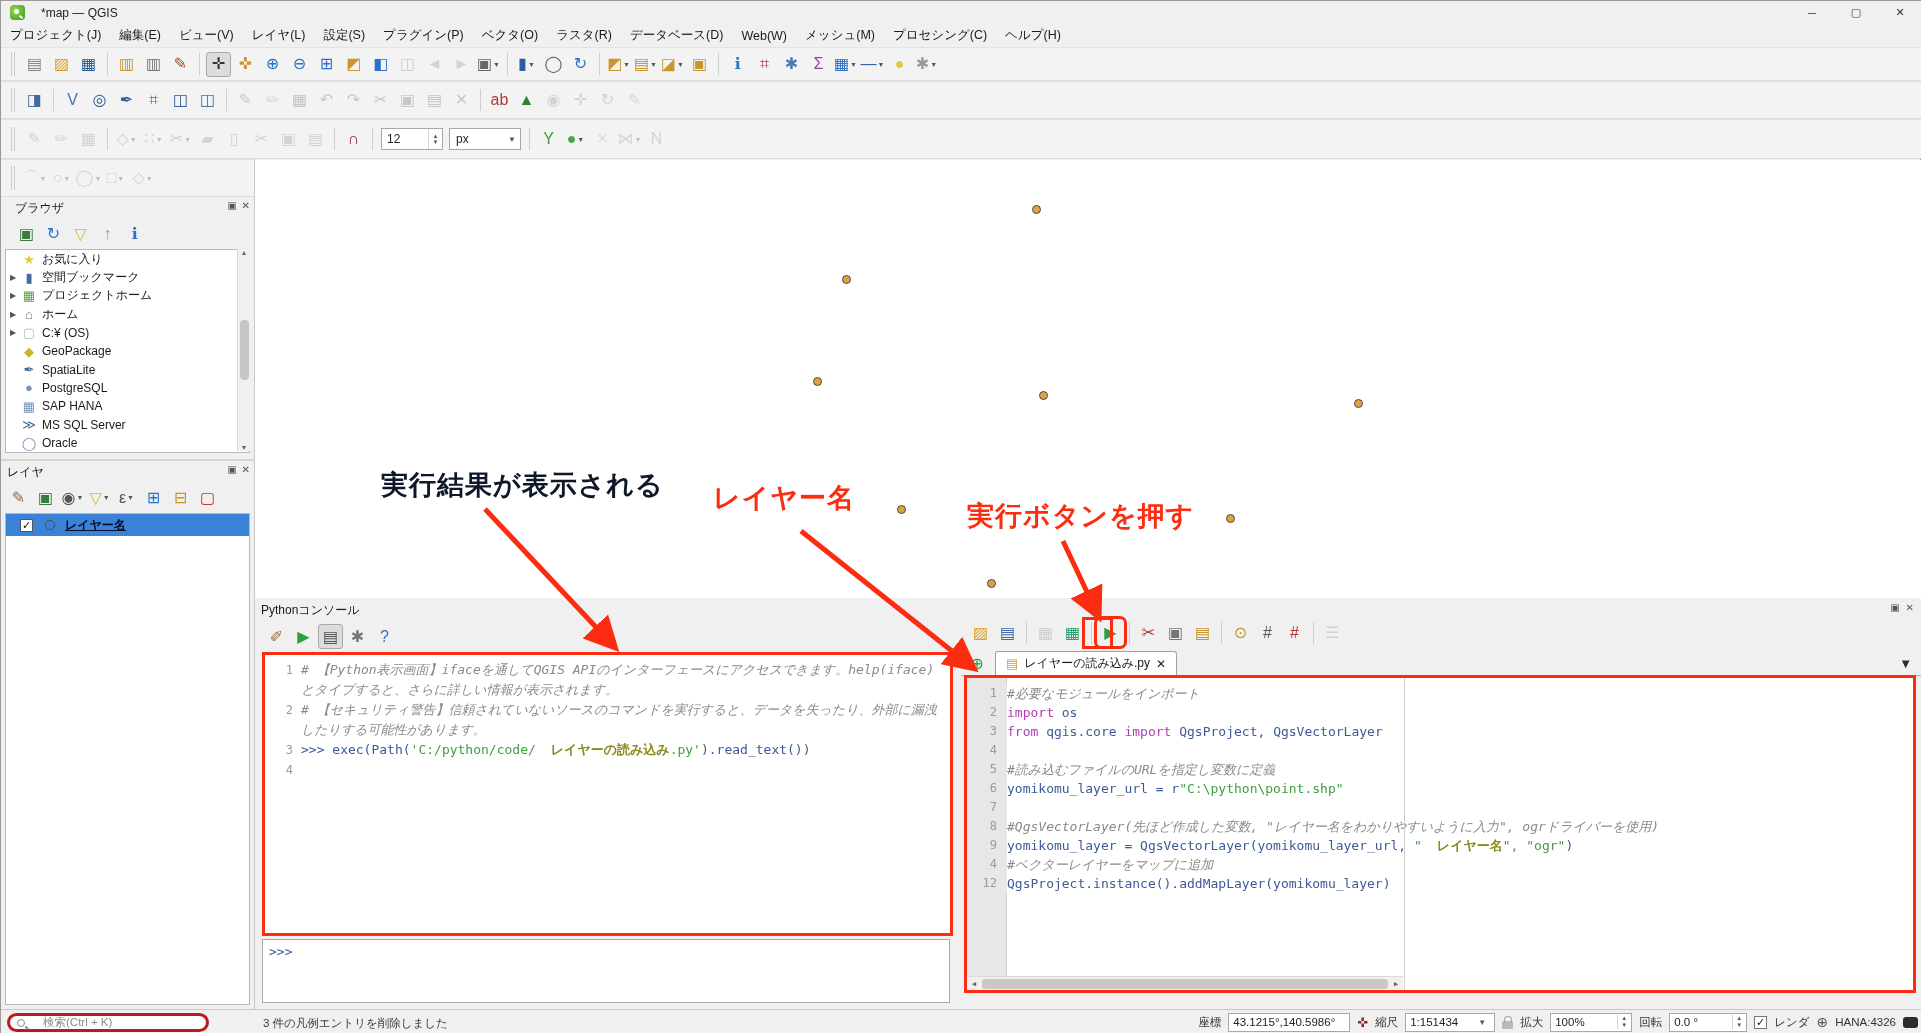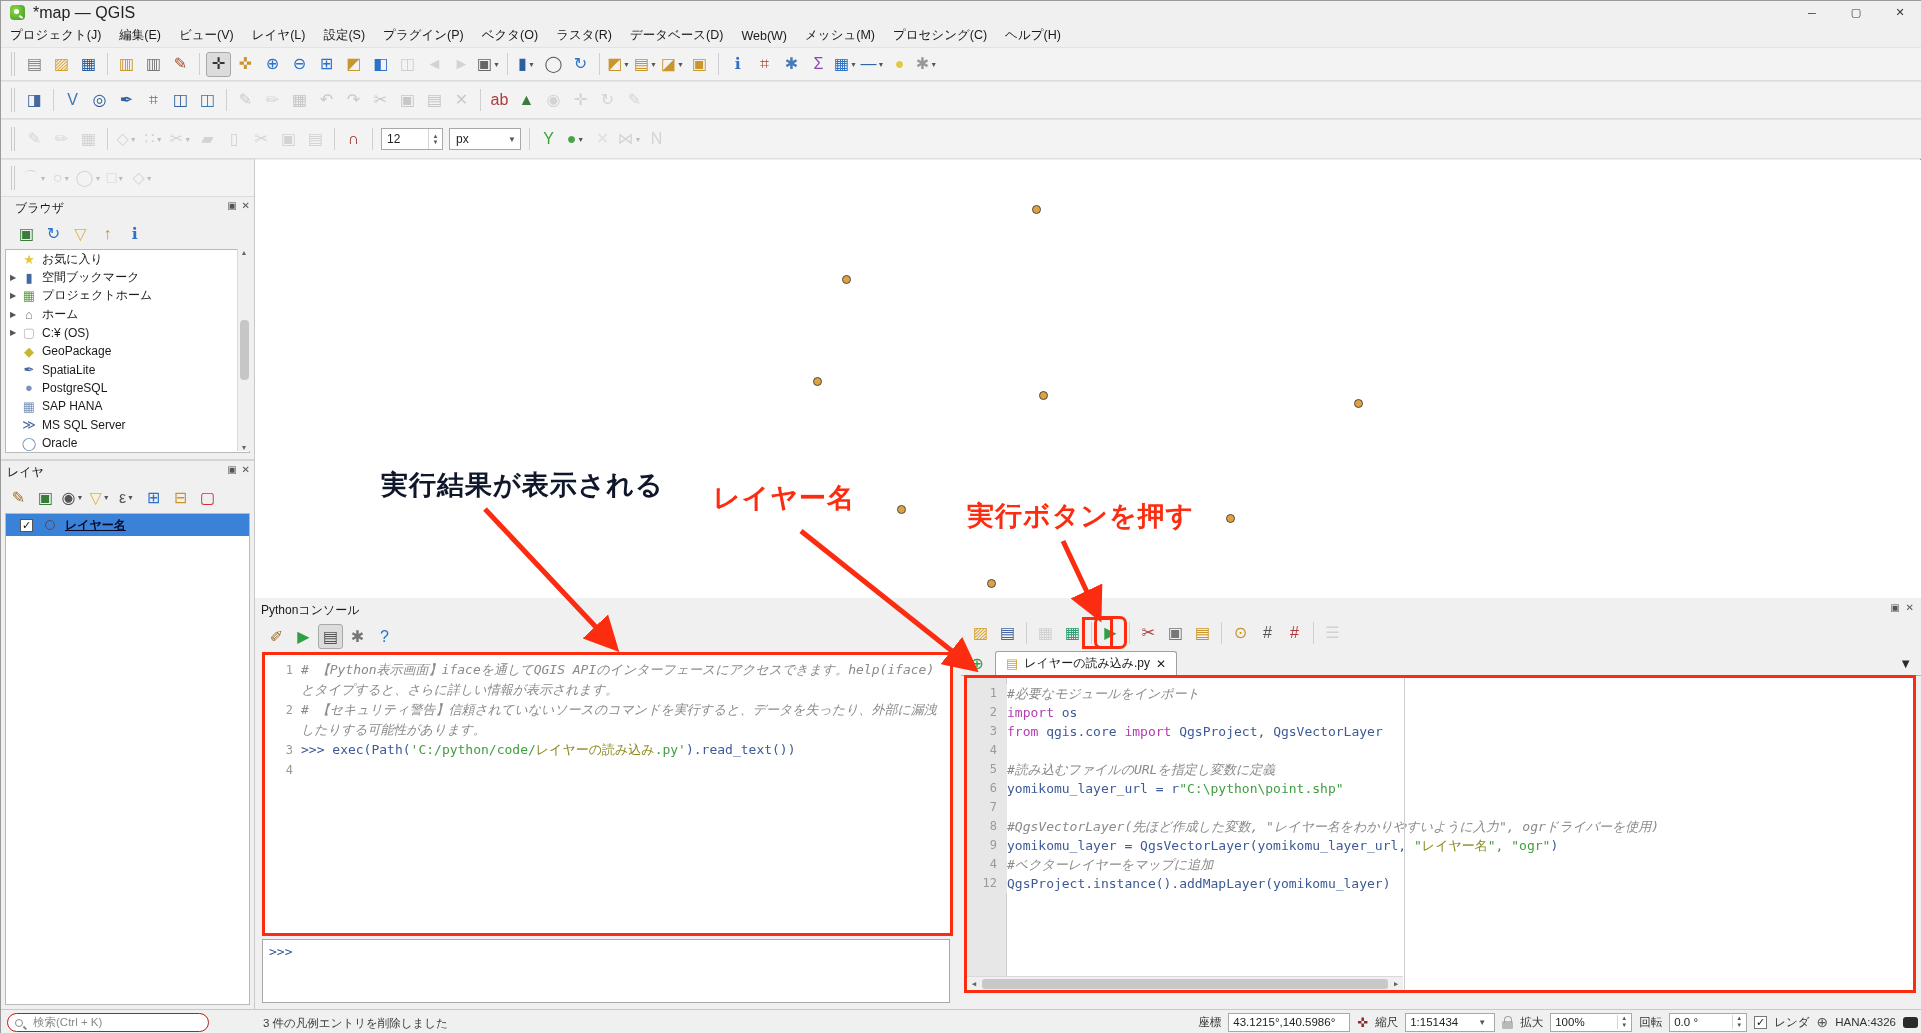--- a/index.html
+++ b/index.html
@@ -11,21 +11,21 @@
   
   #titlebar { position:absolute; left:0; top:0; width:1921px; height:23px;
     background:#f0f0f0; display:flex; align-items:center; }
   #qlogo { width:15px; height:15px; margin-left:9px; border-radius:4px;
     background:radial-gradient(circle at 35% 35%, #8edb43, #3f9427);
     position:relative; }
   #qlogo:after { content:""; position:absolute; left:4px; top:4px; width:5px; height:5px;
     background:#fff; border-radius:50%; }
   #qlogo:before { content:""; position:absolute; right:2px; bottom:2px; width:4px; height:2px;
     background:#fff; transform:rotate(35deg); }
-  #title-text { font-size:16px; color:#222; margin-left:8px; }
+  #title-text { font-size:12px; color:#222; margin-left:16px; }
   #win-controls { position:absolute; right:0; top:0; display:flex; }
   .winbtn { width:44px; height:23px; display:flex; align-items:center; justify-content:center;
     font-size:11px; color:#333; }
 
   
   #menubar { position:absolute; left:0; top:23px; width:1921px; height:23px;
     display:flex; align-items:center; background:#f0f0f0; font-size:12.5px; color:#1a1a1a; }
   .menu-item { padding:3px 9px; }
 
   
@@ -105,21 +105,21 @@
     padding:4px 6px; color:#3d5a96; }
 
   .cl { display:flex; line-height:20px; }
   .ln { width:36px; flex:none; text-align:right; padding-right:8px; color:#9a9a9a;
     font-size:12px; }
   .lc { flex:1; padding-right:6px; white-space:pre-wrap; word-break:break-all; }
   .cm { color:#8a8a8a; font-style:italic; }
   .kw { color:#b13db1; }
   .id { color:#3d5a96; }
   .st { color:#3f9e3f; }
-  .sj { color:#8a8a1e; font-weight:normal; }
+  .sj { color:#8a8a1e; font-weight:bold;margin-left:15px; }
 
   
   #editor-toolbar { position:absolute; left:712px; top:22px; display:flex; align-items:center; }
   .rbox { outline:3px solid #fb2c10; outline-offset:1px; }
   #editor-tabs { position:absolute; left:706px; top:52px; width:961px; height:26px;
     border-bottom:1px solid #b5b5b5; display:flex; align-items:flex-end; }
   #tab-add { width:20px; height:20px; margin:0 8px 2px 6px; color:#2ea043; font-size:16px;
     display:flex; align-items:center; justify-content:center; }
   #editor-tab { display:flex; align-items:center; gap:6px; background:#fff;
     border:1px solid #a0a0a0; border-bottom:none; border-radius:3px 3px 0 0;
@@ -148,22 +148,22 @@
   .ann-label { position:absolute; font-size:27px; font-weight:bold; color:#fb2c10;
     z-index:60; white-space:nowrap; letter-spacing:1px; }
   #arrows { position:absolute; left:0; top:0; width:1921px; height:1033px;
     z-index:58; pointer-events:none; }
 
   
   #statusbar { position:absolute; left:0; top:1008px; width:1921px; height:25px;
     background:#f0f0f0; border-top:1px solid #c8c8c8; font-size:11.5px; color:#333;
     display:flex; align-items:center; }
   #search-pill { position:absolute; left:6px; top:3px; width:202px; height:19px;
-    background:#fff; border:1px solid #b91c1c; border-radius:10px;
-    display:flex; align-items:center; padding-left:7px; color:#8a8a8a; gap:10px; }
+    background:#fff; border:3px solid #b91c1c; border-radius:10px;
+    display:flex; align-items:center; padding-left:7px; color:#8a8a8a; gap:18px; }
   .magicon { width:8px; height:8px; border:1.5px solid #8a8a8a; border-radius:50%;
     position:relative; flex:none; }
   .magicon:after { content:""; position:absolute; left:7px; top:7px; width:4px; height:1.5px;
     background:#8a8a8a; transform:rotate(45deg); }
   #status-msg { position:absolute; left:262px; top:6px; color:#3a3a3a; }
   #status-right { position:absolute; right:4px; top:0; height:24px; display:flex;
     align-items:center; gap:7px; }
   .sbox { background:#fff; border:1px solid #a8a8a8; height:19px; display:flex;
     align-items:center; padding:0 4px; color:#222; }
   .sspin { display:flex; flex-direction:column; font-size:6px; color:#555;

